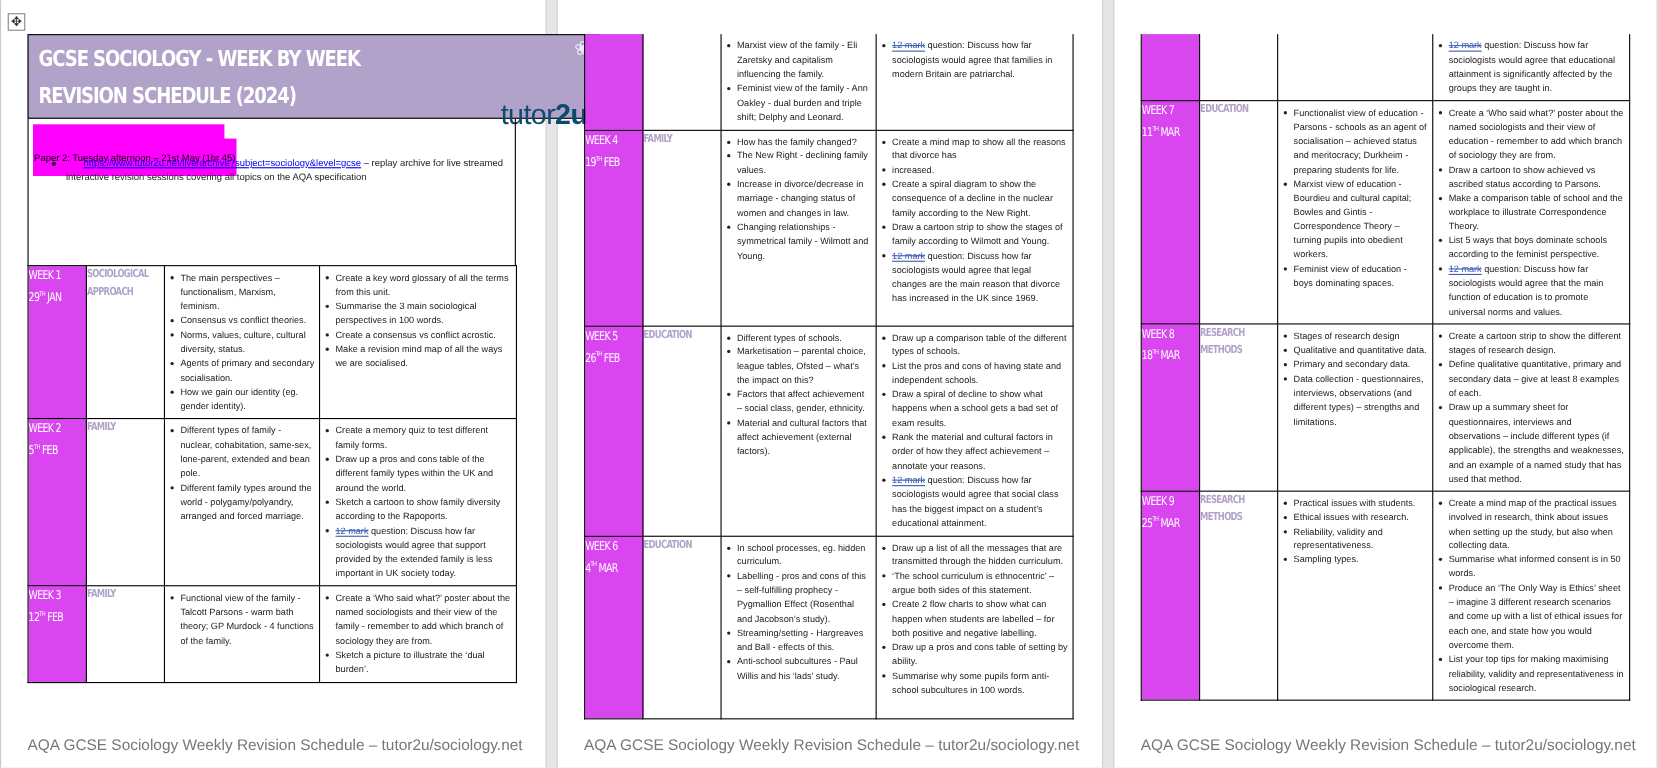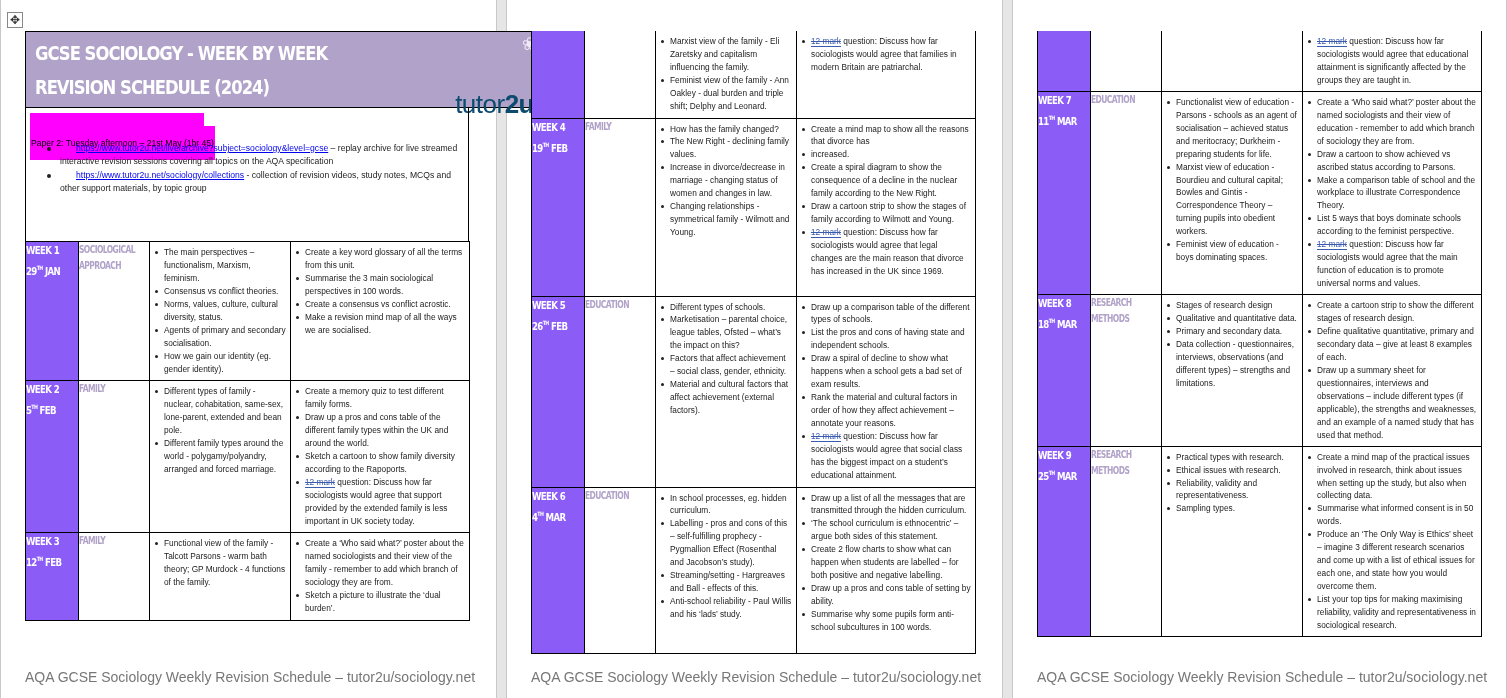--- a/index.html
+++ b/index.html
@@ -17,21 +17,21 @@
   .info{position:absolute;left:25px;top:108px;width:444px;height:133px;border-left:1px solid #000;border-right:1px solid #000;box-sizing:border-box;font-size:8.6px;color:#222;font-family:"Liberation Sans",sans-serif;}
   .paper{position:absolute;left:4px;background:#ff00ff;color:#000;padding:12px 1px;}
   .info ul{position:absolute;left:4px;top:34px;margin:0;padding:0 0 0 30px;width:400px;list-style:none;}
   .info li{position:relative;line-height:13.4px;margin-bottom:0;}
   .info li::before{content:"";position:absolute;left:-13px;top:5px;width:4px;height:4px;border-radius:50%;background:#222;}
   .info a{color:#0000ee;text-decoration:underline;padding-left:16px;}
   table.sched{position:absolute;border-collapse:collapse;table-layout:fixed;font-size:8.3px;color:#222;}
   table.sched td, table.sched th{border:1px solid #000;vertical-align:top;padding:0;}
   table.sched th{background:#b0a2c8;color:#fff;font-family:"DejaVu Sans",sans-serif;font-weight:bold;font-size:13px;letter-spacing:-1px;height:32px;vertical-align:middle;}
   .th-in{display:inline-block;transform:scaleX(0.78);white-space:nowrap;}
-  td.wk{background:#8b5cf6;color:#fff;font-family:"DejaVu Sans",sans-serif;font-weight:bold;font-size:11px;line-height:17px;padding:4px 0 0 4px;letter-spacing:-0.8px;}
+  td.wk{background:#d946ef;color:#fff;font-family:"DejaVu Sans",sans-serif;font-weight:normal;font-size:11px;line-height:17px;padding:4px 0 0 4px;letter-spacing:-0.8px;}
   .wk-in{display:inline-block;transform:scaleX(0.78);transform-origin:left top;white-space:nowrap;}
   .wk sup{font-size:6px;}
   td.tp{color:#b0a2c8;font-family:"DejaVu Sans",sans-serif;font-weight:bold;font-size:10px;line-height:16px;padding:5px 0 0 5px;letter-spacing:-0.8px;}
   .tp-in{display:inline-block;transform:scaleX(0.76);transform-origin:left top;white-space:nowrap;}
   td.lst ul{margin:0;padding:4px 4px 4px 14px;list-style:none;}
   td.lst li{position:relative;line-height:12.95px;}
   td.lst li::before{content:"";position:absolute;left:-9px;top:5px;width:3px;height:3px;border-radius:50%;background:#222;}
   .mk{text-decoration:line-through;color:#3b5bb0;border-bottom:1px solid #3b5bb0;}
   .footer{position:absolute;left:25px;top:669px;font-size:14px;color:#777;}
   #t1{left:25px;top:241px;width:444px;}
@@ -57,21 +57,20 @@
   </div>
   <div class="logo"><span>tutor</span><b>2u</b></div>
   <div class="flower">❀</div>
 </div>
 
 <div class="info">
   <div class="paper" style="top:5px"><span>Paper 1</span><span>: Friday afternoon – 10th May (1hr45)</span></div>
   <div class="paper" style="top:18px"><span>Paper 2</span><span>: Tuesday afternoon – 21st May (1hr 45)</span></div>
   <ul>
     <li><a>https://www.tutor2u.net/live/archive?subject=sociology&amp;level=gcse</a><span> – replay archive for live streamed interactive revision sessions covering all topics on the AQA specification</span></li>
-    <li><a>https://www.tutor2u.net/sociology/collections</a><span> - collection of revision videos, study notes, MCQs and other support materials, by topic group</span></li>
   </ul>
 </div>
 
 <table class="sched" id="t1">
   <colgroup>
       <col style="width:53px">
       <col style="width:71px">
       <col style="width:141px">
       <col style="width:179px">
     </colgroup>
@@ -199,21 +198,21 @@
         </td>
       </tr>
   <tr style="height:166px">
         <td class="wk"><span class="wk-in">WEEK 6<br>4<sup>TH</sup> MAR</span></td>
         <td class="tp"><span class="tp-in">EDUCATION</span></td>
         <td class="lst">
           <ul>
             <li>In school processes, eg. hidden curriculum.</li>
             <li>Labelling - pros and cons of this – self-fulfilling prophecy - Pygmallion Effect (Rosenthal and Jacobson’s study).</li>
             <li>Streaming/setting - Hargreaves and Ball - effects of this.</li>
-            <li>Anti-school reliability - Paul Willis and his ‘lads’ study.</li>
+            <li>Anti-school subcultures - Paul Willis and his ‘lads’ study.</li>
           </ul>
         </td>
         <td class="lst">
           <ul>
             <li>Draw up a list of all the messages that are transmitted through the hidden curriculum.</li>
             <li>‘The school curriculum is ethnocentric’ – argue both sides of this statement.</li>
             <li>Create 2 flow charts to show what can happen when students are labelled – for both positive and negative labelling.</li>
             <li>Draw up a pros and cons table of setting by ability.</li>
             <li>Summarise why some pupils form anti-school subcultures in 100 words.</li>
           </ul>
@@ -279,21 +278,21 @@
             <li>Define qualitative quantitative, primary and secondary data – give at least 8 examples of each.</li>
             <li>Draw up a summary sheet for questionnaires, interviews and observations – include different types (if applicable), the strengths and weaknesses, and an example of a named study that has used that method.</li>
           </ul>
         </td>
       </tr>
   <tr style="height:187px">
         <td class="wk"><span class="wk-in">WEEK 9<br>25<sup>TH</sup> MAR</span></td>
         <td class="tp"><span class="tp-in">RESEARCH<br>METHODS</span></td>
         <td class="lst">
           <ul>
-            <li>Practical types with research.</li>
+            <li>Practical issues with students.</li>
             <li>Ethical issues with research.</li>
             <li>Reliability, validity and representativeness.</li>
             <li>Sampling types.</li>
           </ul>
         </td>
         <td class="lst">
           <ul>
             <li>Create a mind map of the practical issues involved in research, think about issues when setting up the study, but also when collecting data.</li>
             <li>Summarise what informed consent is in 50 words.</li>
             <li>Produce an ‘The Only Way is Ethics’ sheet – imagine 3 different research scenarios and come up with a list of ethical issues for each one, and state how you would overcome them.</li>

